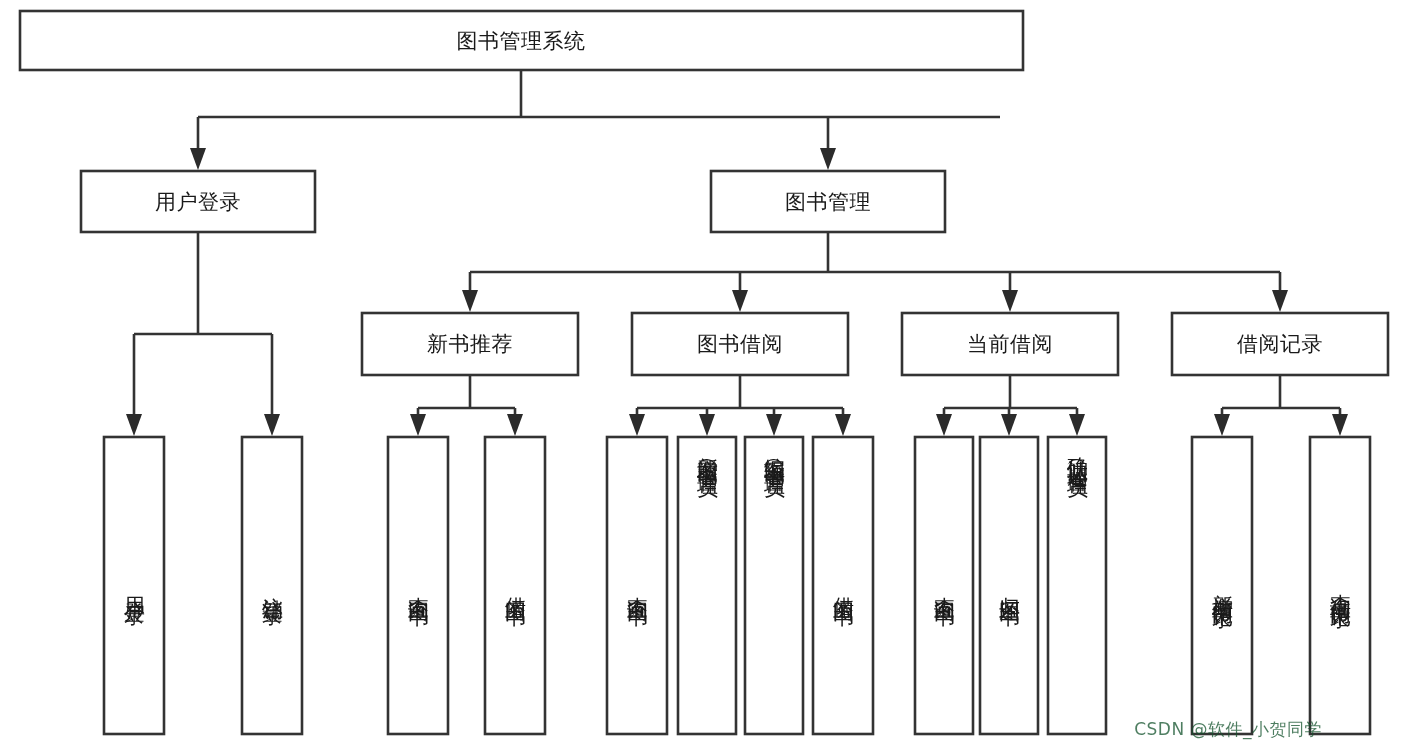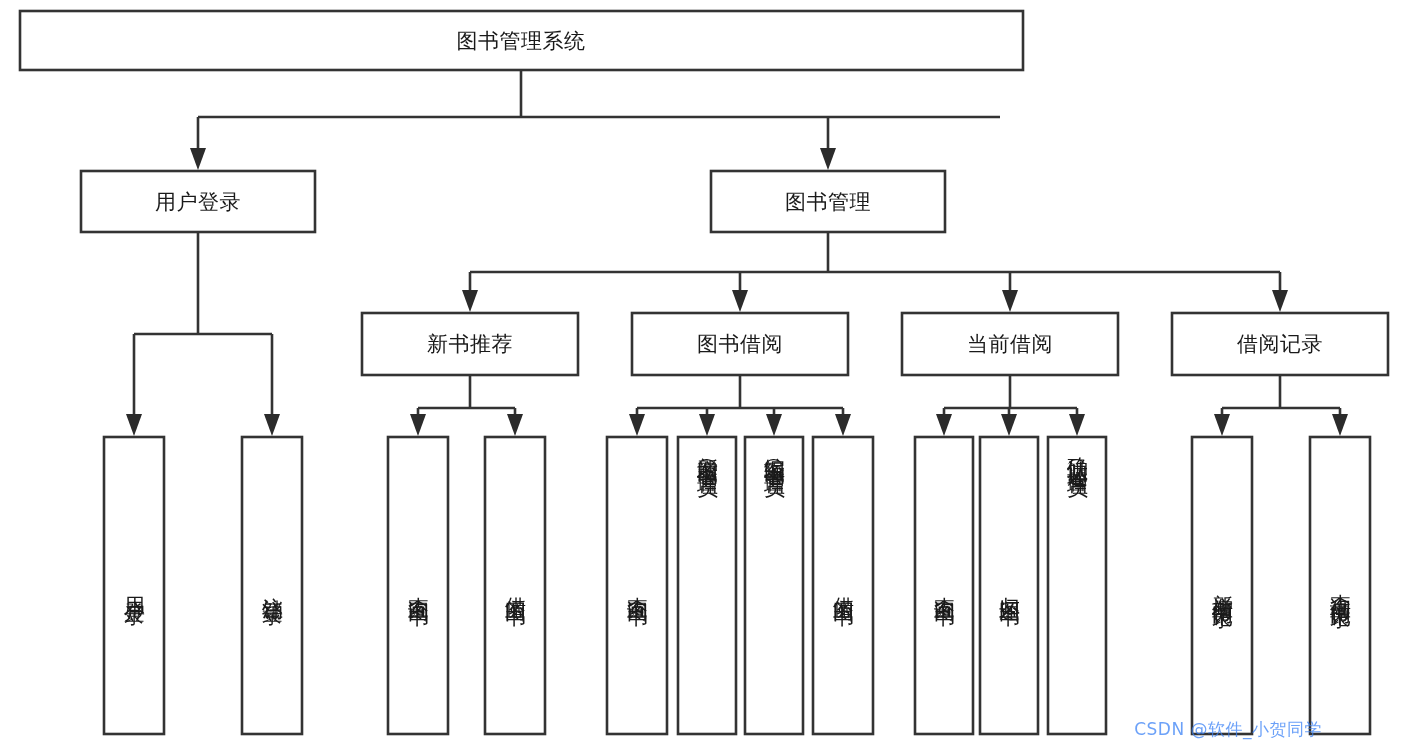--- a/index.html
+++ b/index.html
@@ -76,21 +76,21 @@
     letter-spacing: 3px;
     white-space: nowrap;
     text-align: center;
   }
   .watermark {
     position: absolute;
     right: 12px;
     bottom: 6px;
     font-family: "DejaVu Sans", "Liberation Sans", sans-serif;
     font-size: 17px;
-    color: #3b82f6;
+    color: #14532d;
     opacity: 0.75;
     white-space: nowrap;
     letter-spacing: 0.5px;
   }
 </style>
 </head>
 <body>
 
 <div id="diagram-root">
 

